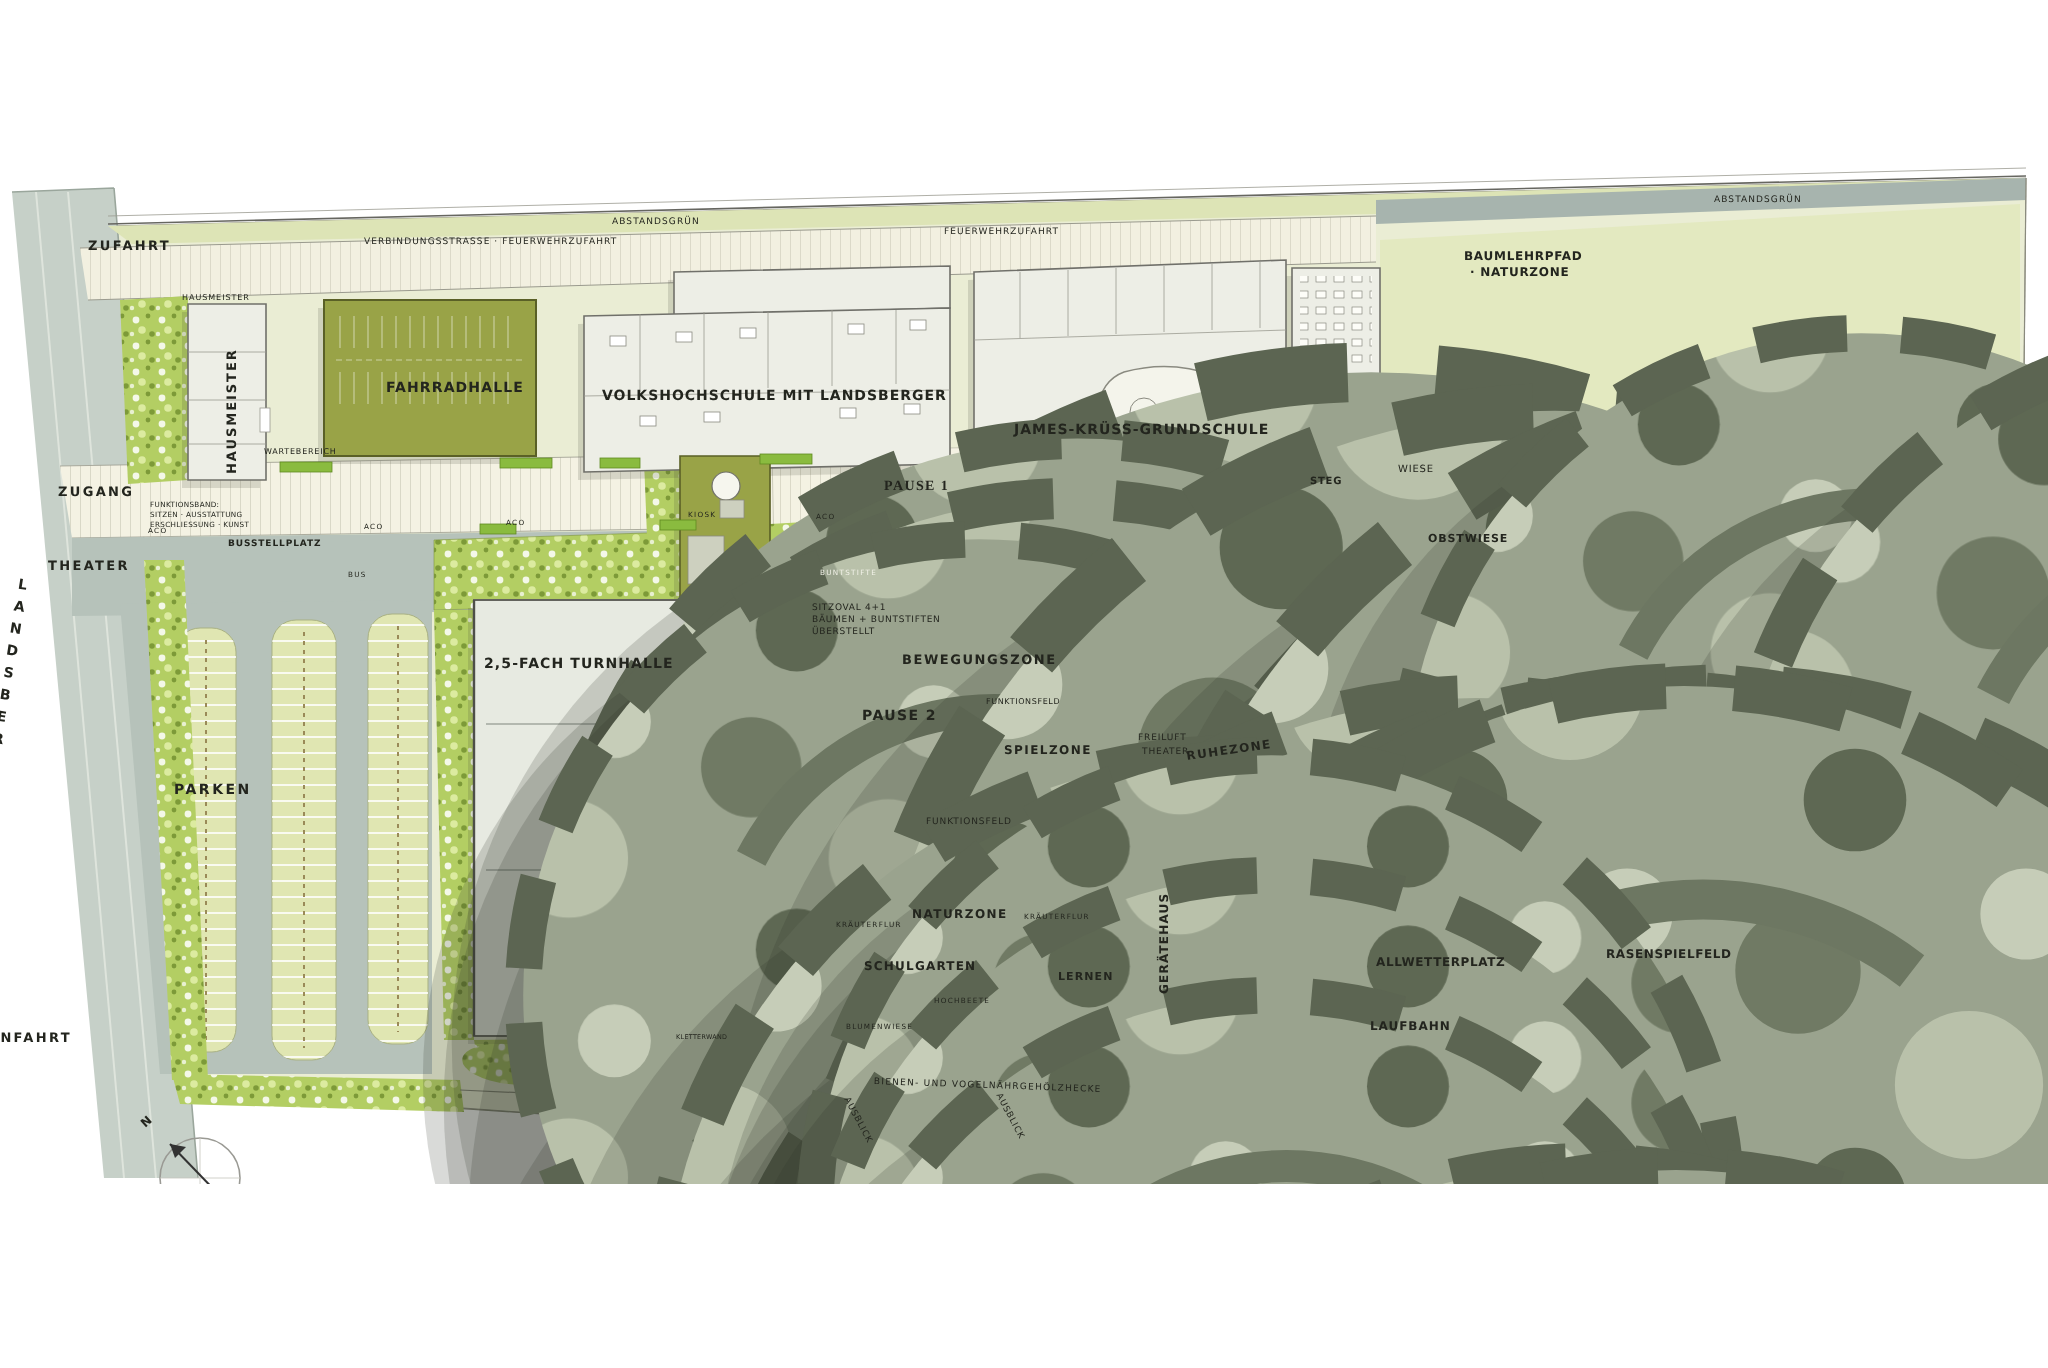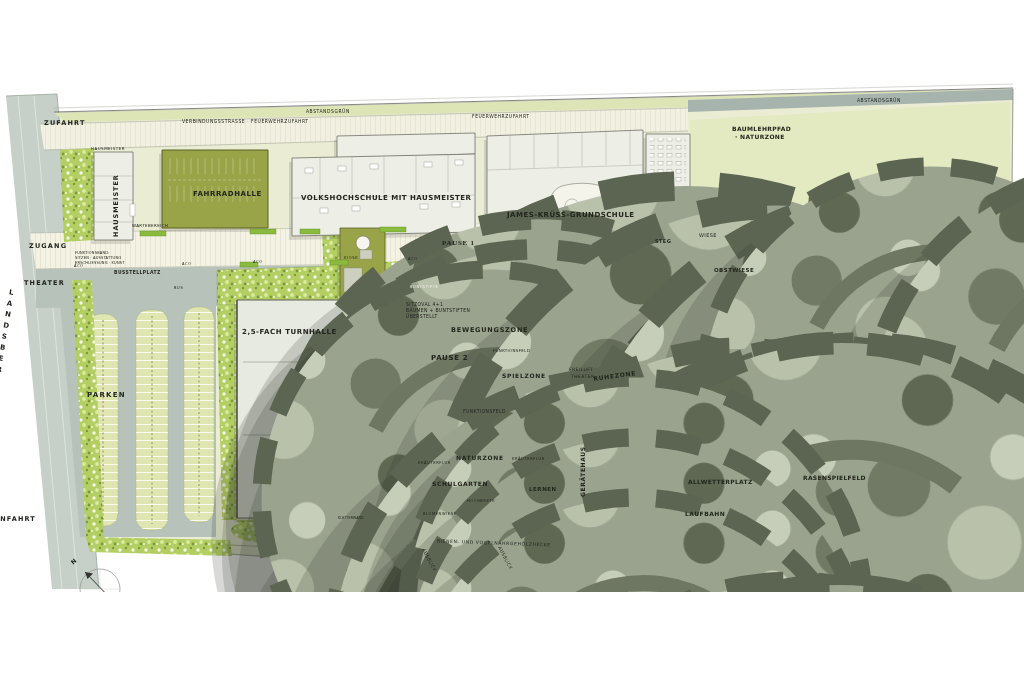--- a/index.html
+++ b/index.html
@@ -479,21 +479,21 @@
 
 <div class="labels">
   <span class="lbl" style="left:44px;top:120px;font-size:6.5px;">ZUFAHRT</span>
   <span class="lbl r" style="left:182px;top:119px;font-size:9px;letter-spacing:.12em;transform:scale(.5);">VERBINDUNGSSTRASSE · FEUERWEHRZUFAHRT</span>
   <span class="lbl r" style="left:306px;top:109px;font-size:9px;letter-spacing:.12em;transform:scale(.5);">ABSTANDSGRÜN</span>
   <span class="lbl r" style="left:472px;top:114px;font-size:9px;letter-spacing:.12em;transform:scale(.5);">FEUERWEHRZUFAHRT</span>
   <span class="lbl r" style="left:857px;top:98px;font-size:9px;letter-spacing:.12em;transform:scale(.5);">ABSTANDSGRÜN</span>
   <span class="lbl r" style="left:91px;top:147px;font-size:8px;letter-spacing:.12em;transform:scale(.5);">HAUSMEISTER</span>
   <span class="lbl" style="left:113px;top:237px;font-size:6.5px;letter-spacing:.15em;transform:rotate(-90deg);">HAUSMEISTER</span>
   <span class="lbl" style="left:193px;top:191px;font-size:7px;letter-spacing:.08em;">FAHRRADHALLE</span>
-  <span class="lbl" style="left:301px;top:195px;font-size:7px;letter-spacing:.07em;">VOLKSHOCHSCHULE MIT HAUSMEISTER</span>
+  <span class="lbl" style="left:301px;top:195px;font-size:7px;letter-spacing:.07em;">VOLKSHOCHSCHULE MIT LANDSBERGER</span>
   <span class="lbl" style="left:507px;top:212px;font-size:7px;letter-spacing:.07em;text-align:right;">JAMES-KRÜSS-GRUNDSCHULE</span>
   <span class="lbl" style="left:442px;top:240px;font-size:7px;letter-spacing:.1em;font-family:Liberation Serif, serif;">PAUSE 1</span>
   <span class="lbl" style="left:29px;top:243px;font-size:6.5px;text-align:right;">ZUGANG</span>
   <span class="lbl r" style="left:75px;top:251px;font-size:8px;letter-spacing:.05em;transform:scale(.45);">FUNKTIONSBAND:</span>
   <span class="lbl r" style="left:75px;top:256px;font-size:8px;letter-spacing:.05em;transform:scale(.45);">SITZEN · AUSSTATTUNG</span>
   <span class="lbl r" style="left:75px;top:261px;font-size:8px;letter-spacing:.05em;transform:scale(.45);">ERSCHLIESSUNG · KUNST</span>
   <span class="lbl" style="left:24px;top:280px;font-size:6.5px;">THEATER</span>
   <span class="lbl" style="left:114px;top:270px;font-size:9px;letter-spacing:.1em;transform:scale(.5);">BUSSTELLPLATZ</span>
   <span class="lbl r" style="left:174px;top:286px;font-size:8px;transform:scale(.45);">BUS</span>
   <span class="lbl r" style="left:74px;top:264px;font-size:8px;transform:scale(.45);">ACO</span>

